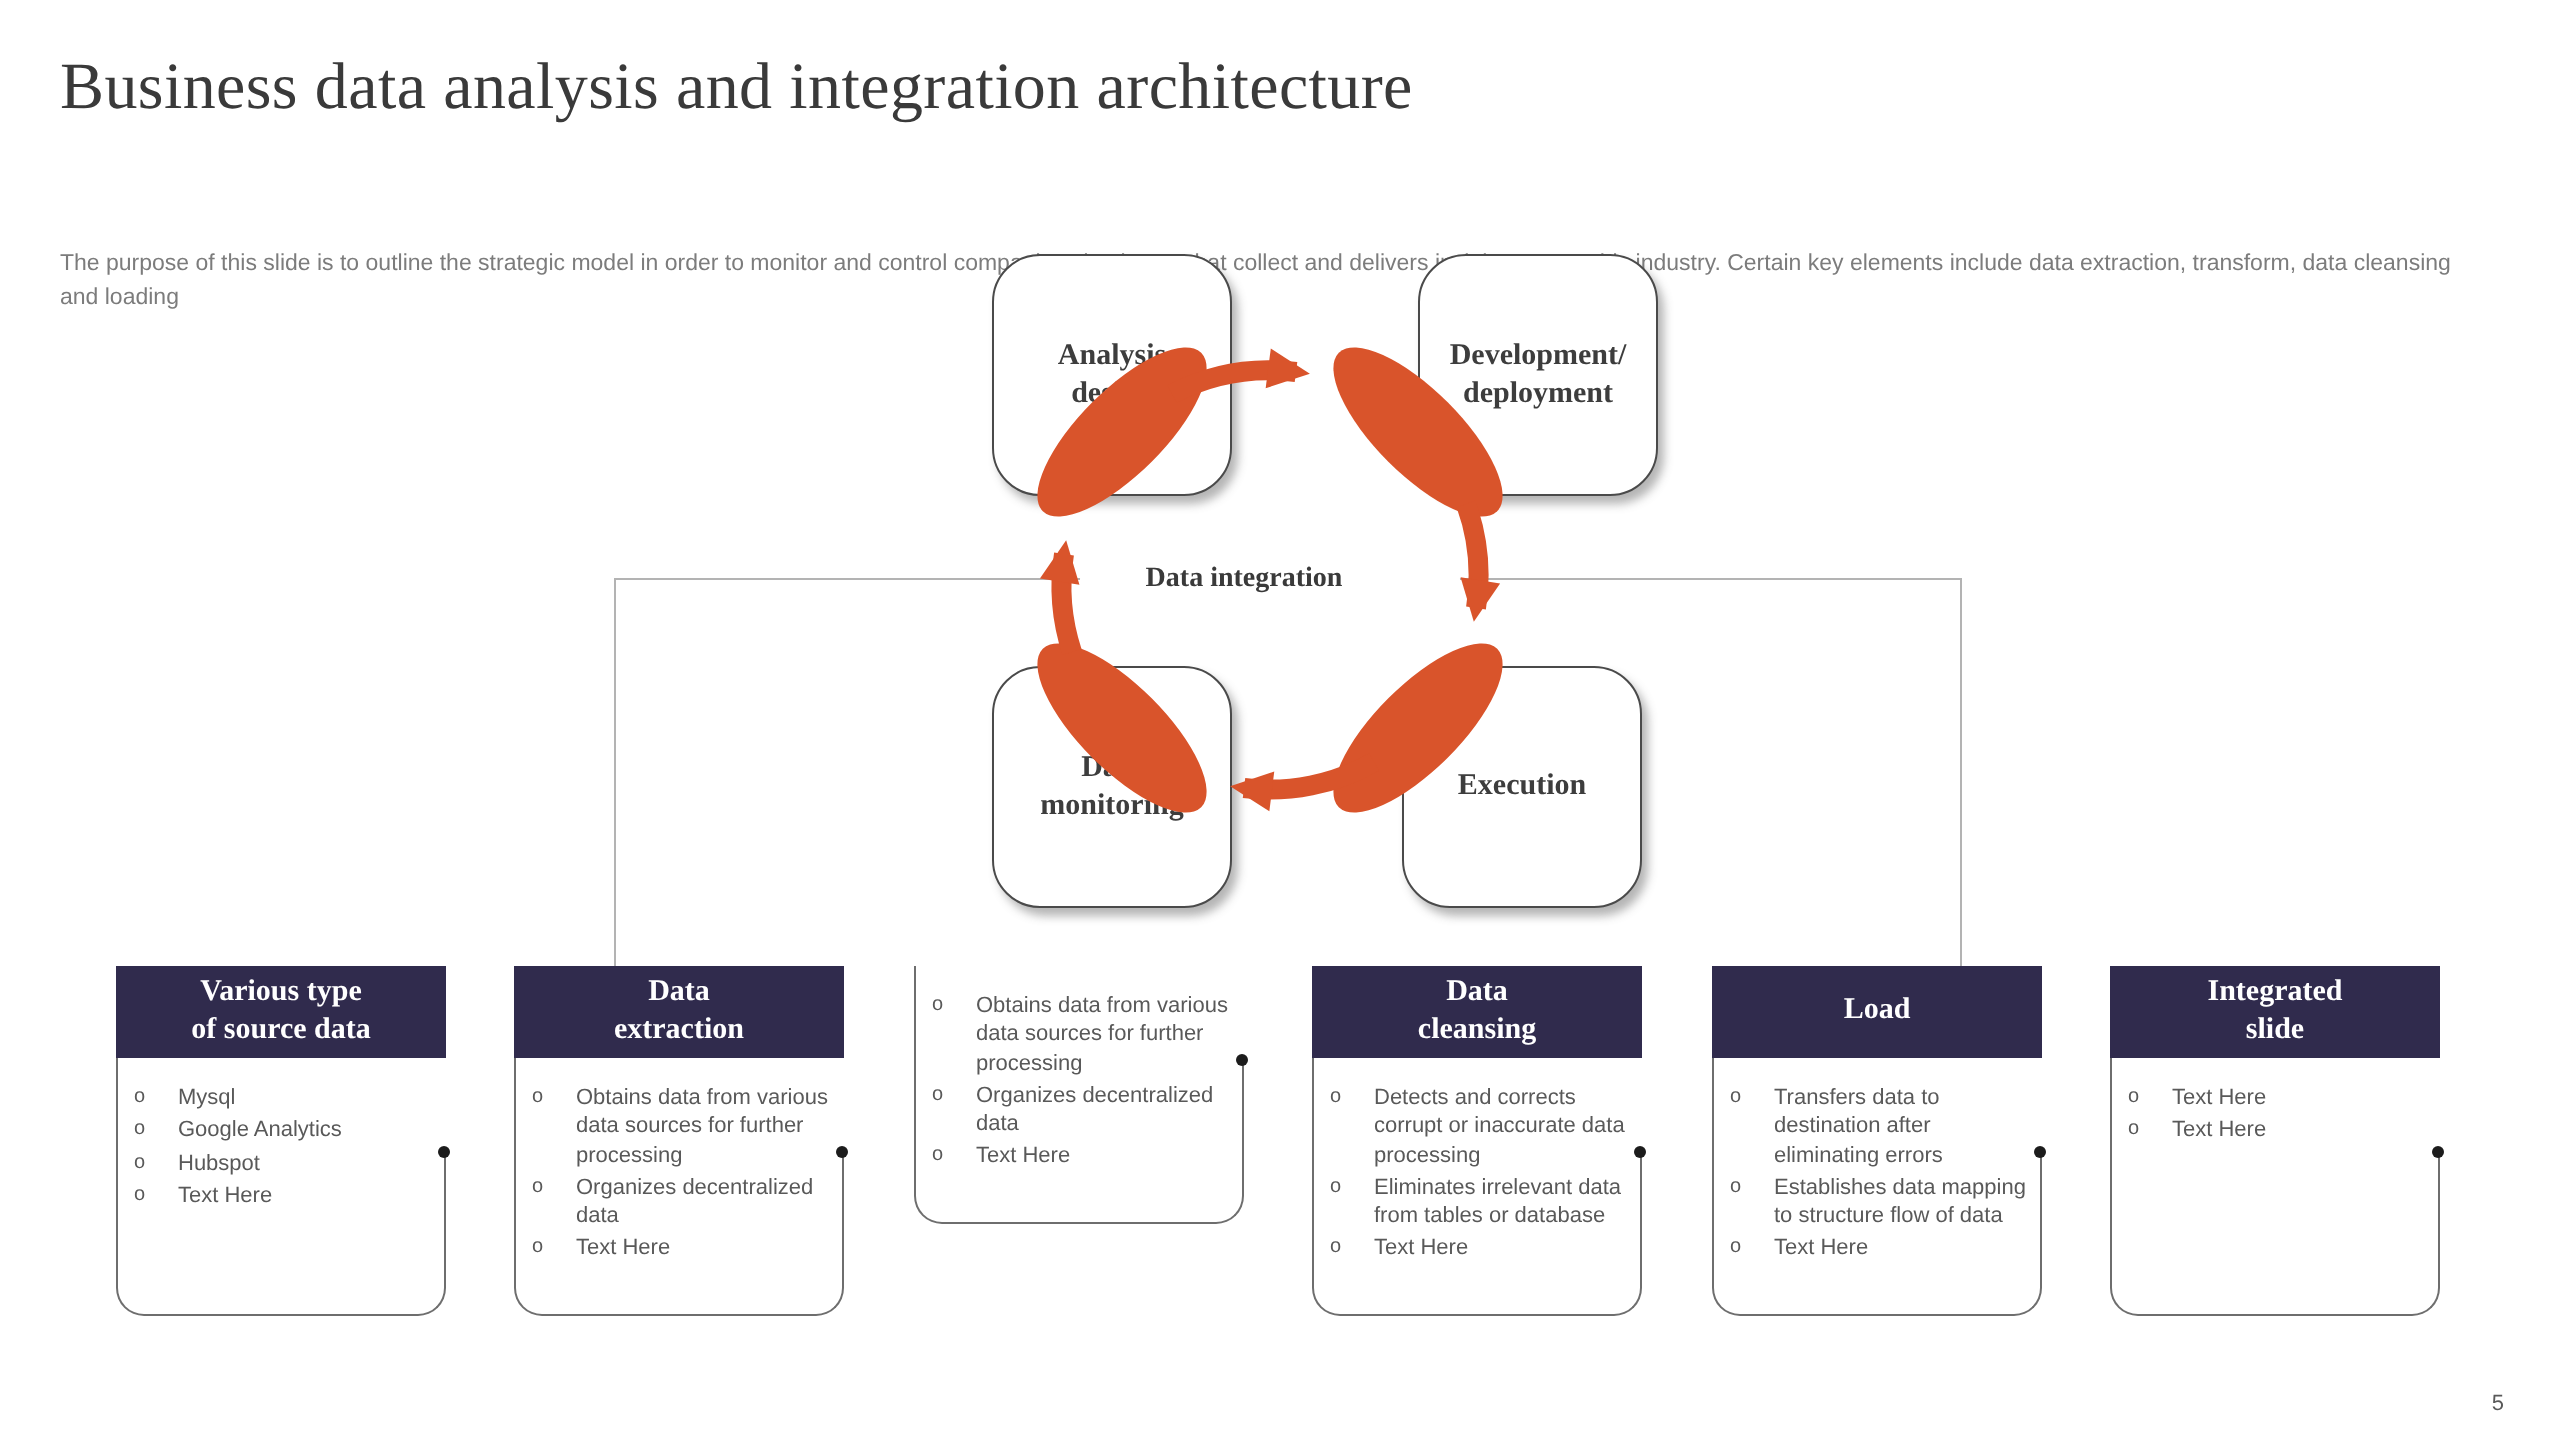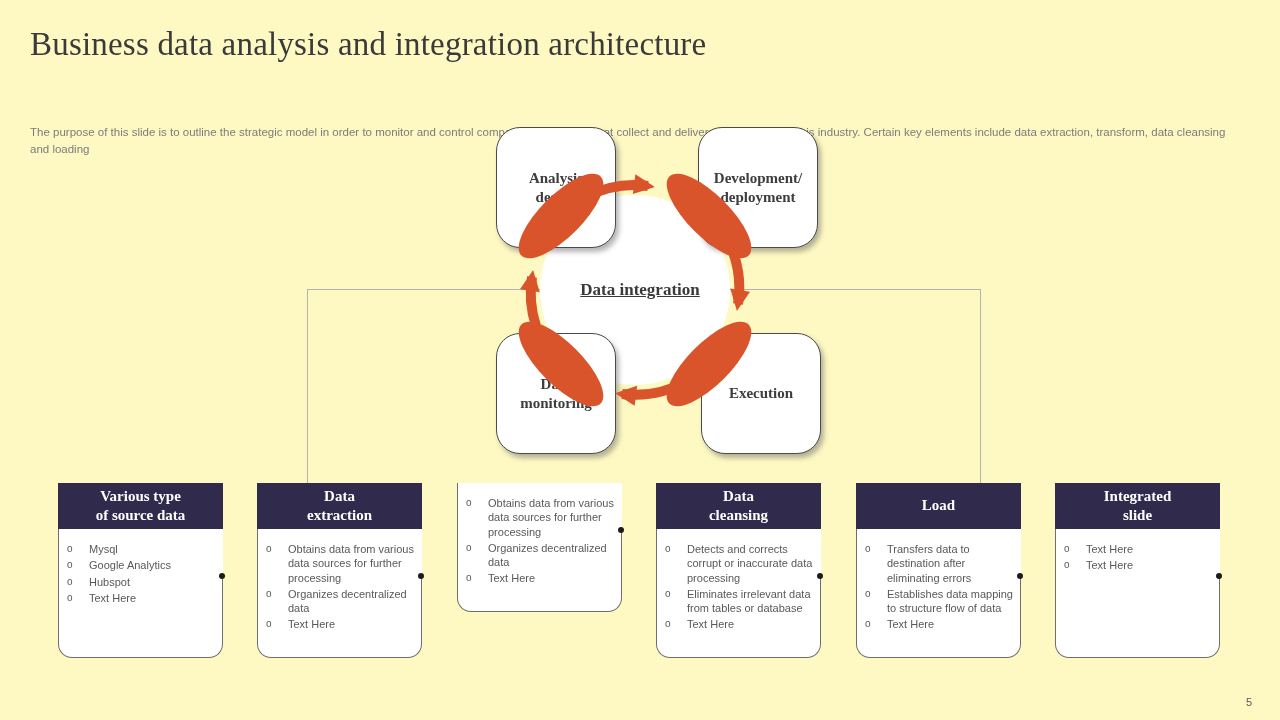--- a/index.html
+++ b/index.html
@@ -1,18 +1,18 @@
 <!DOCTYPE html>
 <html><head>
 <meta charset="utf-8">
 <style>
   * { margin:0; padding:0; box-sizing:border-box; }
   html,body { background:#e8e8e8; }
   .slide {
-    position:relative; width:1280px; height:720px; background:#fef9c3;
+    position:relative; width:1280px; height:720px; background:#ffffff;
     font-family:"Liberation Sans", sans-serif; overflow:hidden; margin:0 auto;
   }
   
   .title {
     position:absolute; left:30px; top:26px; width:1000px;
     font-family:"Liberation Serif", serif; font-size:33px; font-weight:400;
     color:#3a3a3a; letter-spacing:.2px;
   }
   .subtitle {
     position:absolute; left:30px; top:84px; width:1198px;
@@ -30,27 +30,27 @@
   }
   .node {
     position:absolute; width:120px; height:121px; background:#ffffff;
     border:1px solid #4a4a4a; border-radius:24px;
     box-shadow:3px 4px 5px rgba(90,90,90,.45);
     display:flex; align-items:center; justify-content:center; text-align:center;
     font-family:"Liberation Serif", serif; font-weight:700; font-size:15px;
     color:#3d3d3d; white-space:pre-line; line-height:1.25; padding:4px;margin-left:21px;
   }
   .node.n1 { left:10px;  top:7px; }
-  .node.n2 { left:212px; top:7px; }
+  .node.n2 { left:223px; top:7px; }
   .node.n3 { left:10px;  top:213px; }
   .node.n4 { left:215px; top:213px; }
   .hub-label {
-    position:absolute; left:80px; top:156px; width:190px; height:28px;
+    position:absolute; left:62px; top:156px; width:190px; height:28px;
     display:flex; align-items:center; justify-content:center;
-    font-family:"Liberation Serif", serif; font-weight:700; font-size:17px; color:#3a3a3a;text-decoration:underline;
+    font-family:"Liberation Serif", serif; font-weight:700; font-size:14px; color:#3a3a3a;
   }
   .ring-svg { position:absolute; left:0; top:0; pointer-events:none; }
   
   .col { position:absolute; top:483px; width:165px; }
   .col-header {
     height:46px; background:#302b4d; color:#ffffff;
     font-family:"Liberation Serif", serif; font-weight:700; font-size:15px;
     display:flex; align-items:center; justify-content:center; text-align:center;
     white-space:pre-line; line-height:1.3;
   }

